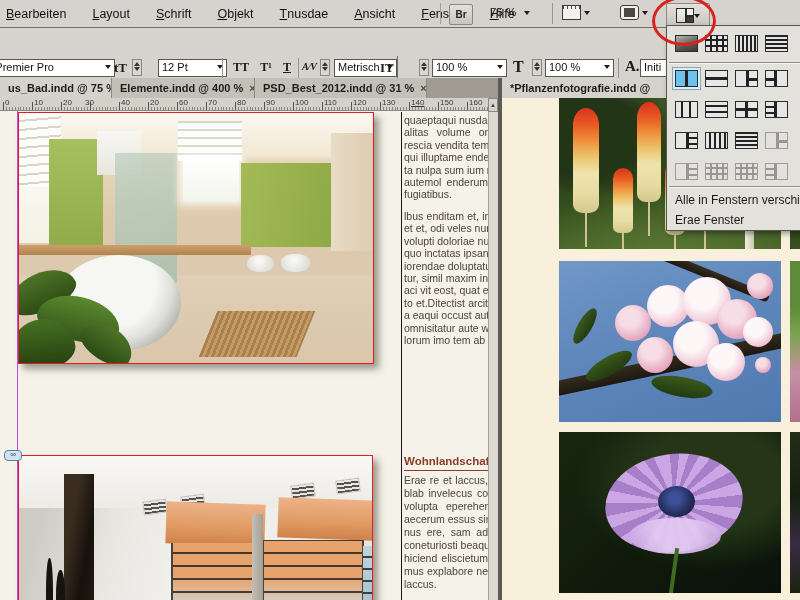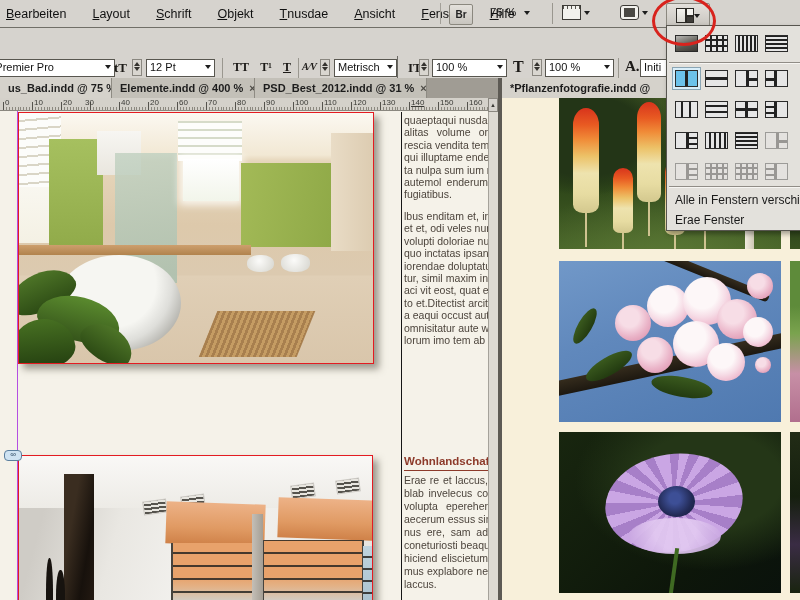--- a/index.html
+++ b/index.html
@@ -218,21 +218,21 @@
     <div class="glyph rowB" style="left:113px;top:56px;font-size:7px;white-space:pre;line-height:7px;">A
 IA</div>
     <div class="spin rowA" style="left:132px;">
         <i class="up"></i>
         <i class="dn"></i>
       </div>
     <div class="spin rowB" style="left:132px;">
         <i class="up"></i>
         <i class="dn"></i>
       </div>
-    <div class="combo rowA" style="left:146px;width:50px;">12 Pt</div>
+    <div class="combo rowA" style="left:158px;width:50px;">12 Pt</div>
     <div class="combo rowB" style="left:146px;width:50px;">(14,4 Pt)</div>
     <div class="vsep" style="left:222px;"></div>
     <div class="tbtn rowA" style="left:230px;width:22px;">TT</div>
     <div class="tbtn rowA" style="left:257px;width:18px;">T¹</div>
     <div class="tbtn rowA" style="left:280px;width:14px;text-decoration:underline;">T</div>
     <div class="tbtn rowB" style="left:230px;width:22px;">Tᴛ</div>
     <div class="tbtn rowB" style="left:257px;width:18px;">T₁</div>
     <div class="tbtn rowB" style="left:280px;width:14px;">Ŧ</div>
     <div class="vsep" style="left:298px;"></div>
     <div class="glyph rowA" style="left:302px;top:33px;font-size:10px;font-style:italic;">A⁄V</div>
@@ -241,21 +241,21 @@
         <i class="up"></i>
         <i class="dn"></i>
       </div>
     <div class="spin rowB" style="left:320px;">
         <i class="up"></i>
         <i class="dn"></i>
       </div>
     <div class="combo rowA" style="left:334px;width:44px;">Metrisch</div>
     <div class="combo rowB" style="left:334px;width:44px;">0</div>
     <div class="vsepd" style="left:397px;"></div>
-    <div class="glyph rowA" style="left:408px;top:32px;font-size:13px;">IT</div>
+    <div class="glyph rowA" style="left:380px;top:32px;font-size:13px;">IT</div>
     <div class="glyph rowB" style="left:403px;top:57px;font-size:10px;">Aª</div>
     <div class="spin rowA" style="left:419px;">
         <i class="up"></i>
         <i class="dn"></i>
       </div>
     <div class="spin rowB" style="left:419px;">
         <i class="up"></i>
         <i class="dn"></i>
       </div>
     <div class="combo rowA" style="left:432px;width:56px;">100 %</div>

